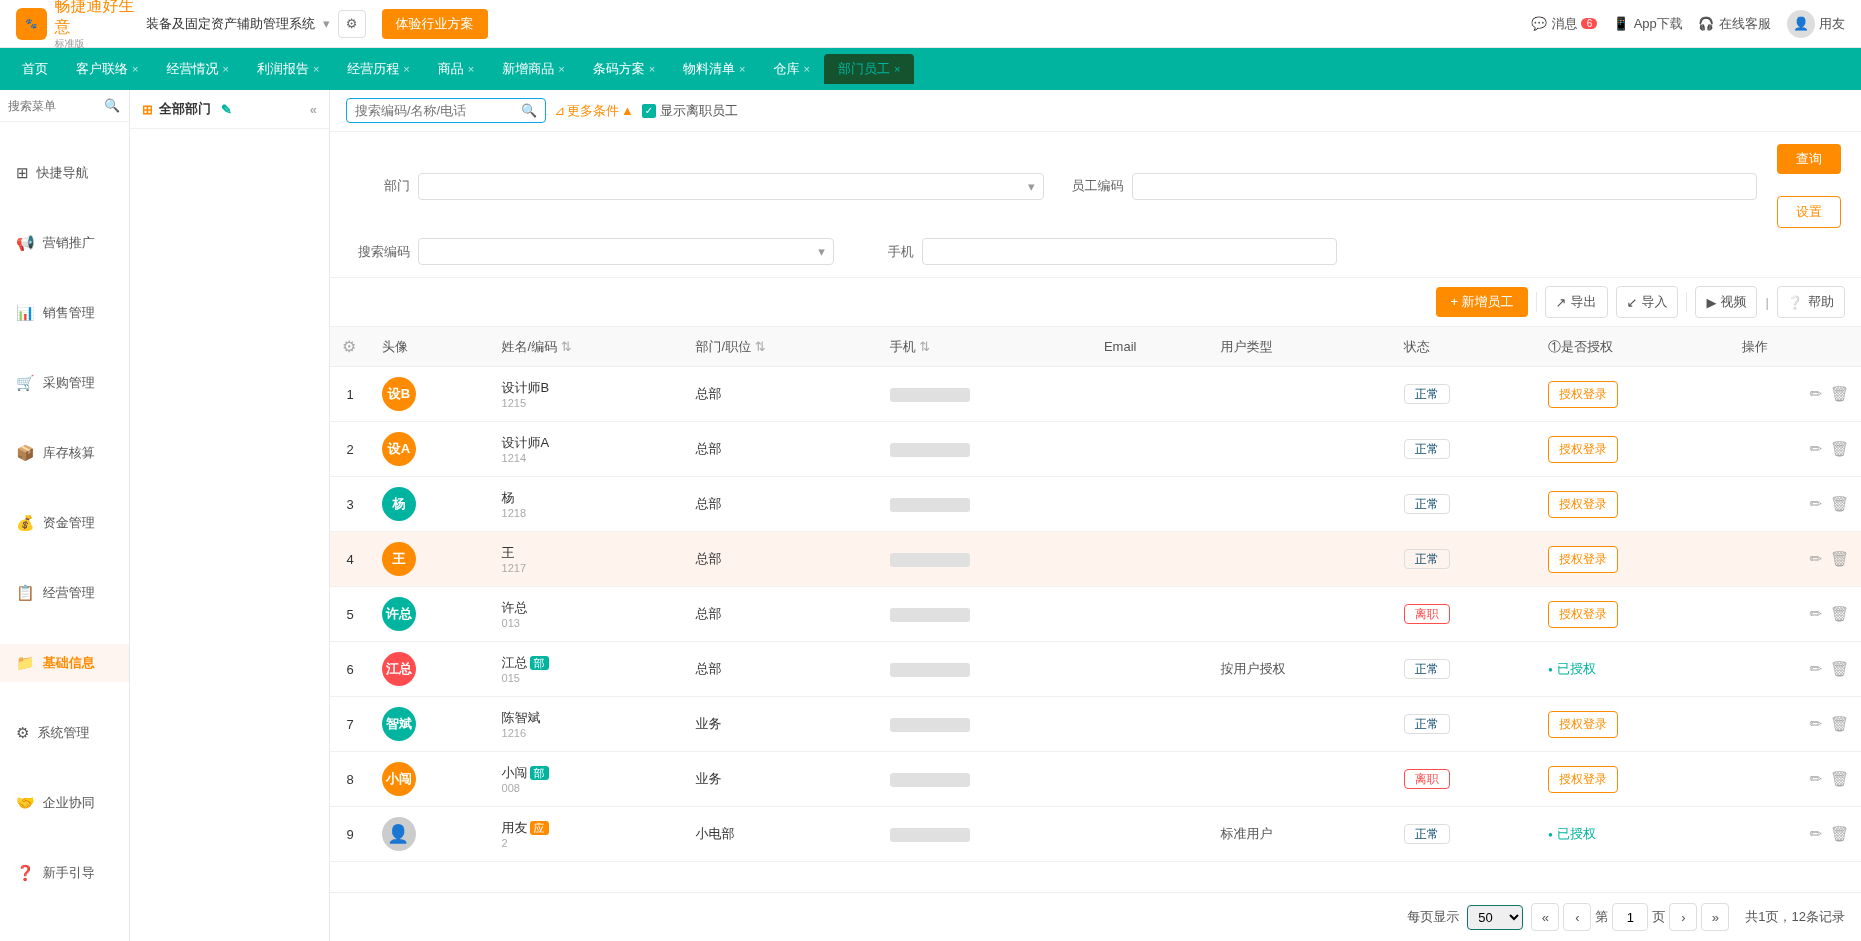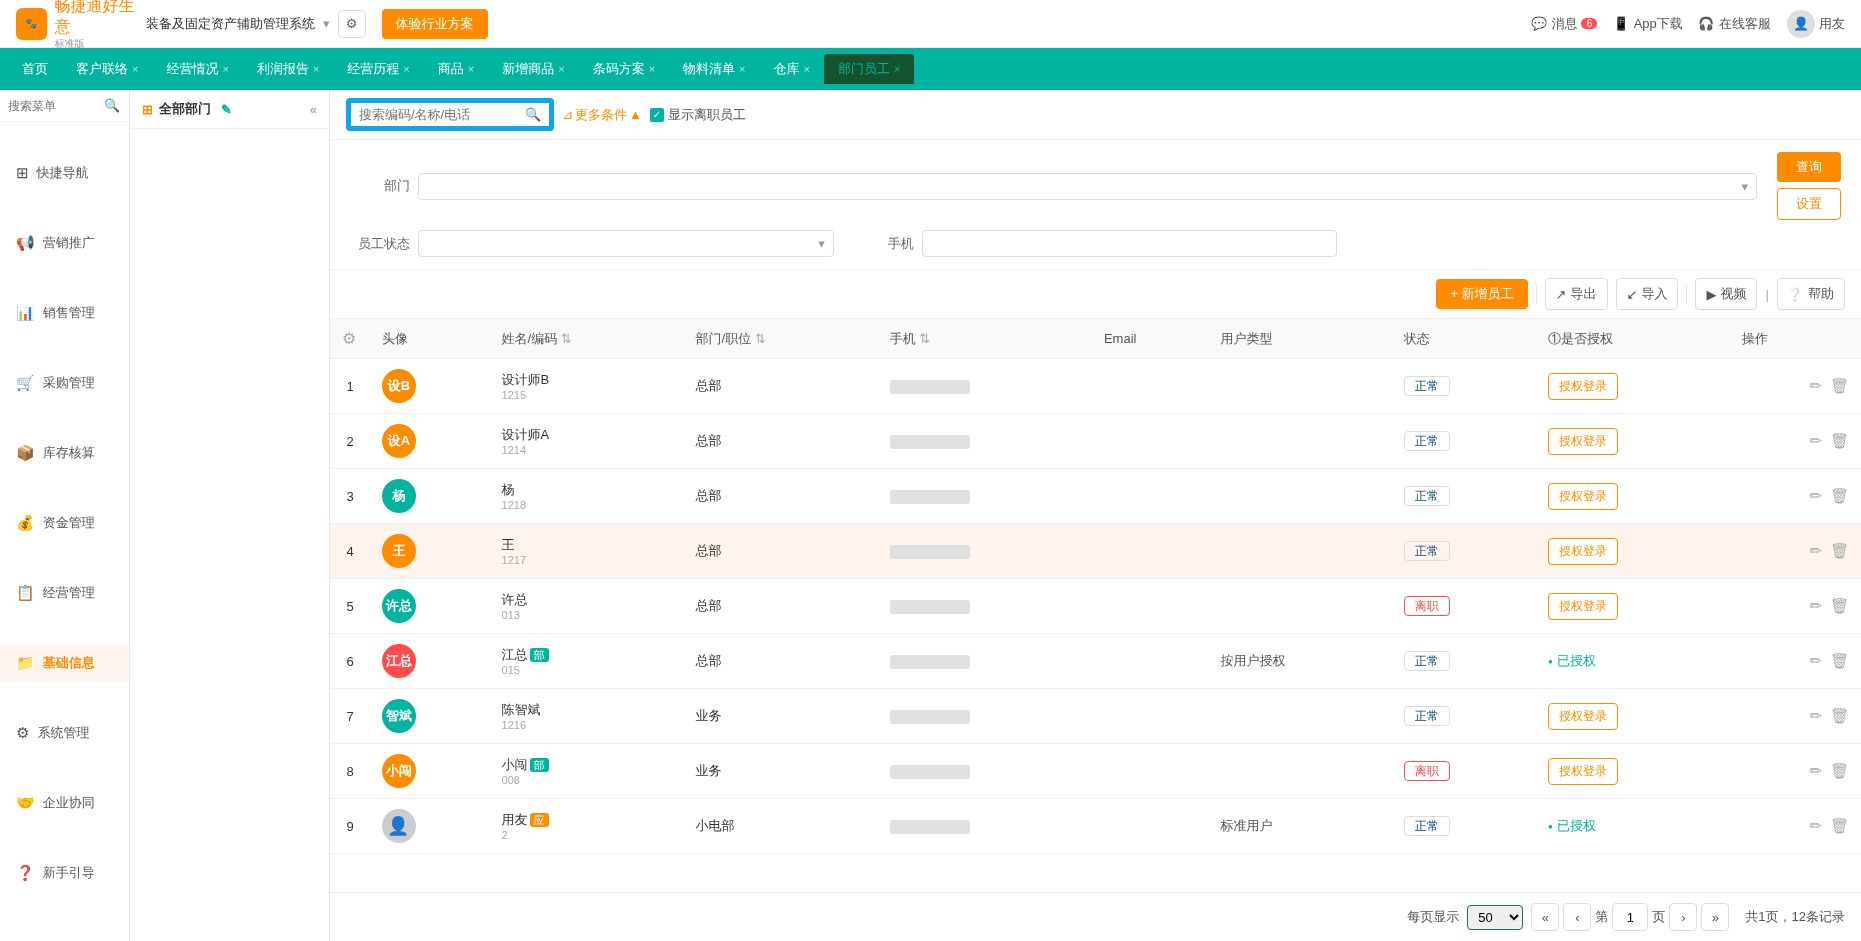--- a/index.html
+++ b/index.html
@@ -137,21 +137,21 @@
 
     
     .filter-bar {
       background: #fff;
       padding: 8px 16px;
       display: flex; align-items: center; gap: 8px;
       border-bottom: 1px solid #f0f0f0;
     }
     .filter-search {
       display: flex; align-items: center; gap: 6px;
-      border: 5px solid #0ea5e9; border-radius: 4px; padding: 4px 8px;
+      border: 1px solid #0ea5e9; border-radius: 4px; padding: 4px 8px;
       background: #fff;
     }
     .filter-search input { border: none; outline: none; font-size: 13px; width: 160px; }
     .more-filter { color: #ff8c00; cursor: pointer; font-size: 13px; display: flex; align-items: center; gap: 2px; }
     .show-resigned { display: flex; align-items: center; gap: 4px; color: #555; font-size: 13px; cursor: pointer; }
     .checkbox-checked { width: 14px; height: 14px; background: #00b4a0; border-radius: 2px; display: flex; align-items: center; justify-content: center; color: #fff; font-size: 10px; }
 
     
     .adv-filter {
       background: #fff;
@@ -160,21 +160,21 @@
     }
     .adv-filter-row { display: flex; align-items: center; gap: 20px; margin-bottom: 10px; }
     .adv-filter-row:last-child { margin-bottom: 0; }
     .adv-field { display: flex; align-items: center; gap: 8px; flex: 1; }
     .adv-field label { white-space: nowrap; color: #666; font-size: 13px; min-width: 60px; text-align: right; }
     .adv-field .field-input {
       flex: 1; border: 1px solid #ddd; border-radius: 4px; padding: 5px 8px; font-size: 13px; outline: none;
       display: flex; align-items: center; justify-content: space-between; cursor: pointer; background: #fff; color: #999;
     }
     .adv-field .field-input input { border: none; outline: none; flex: 1; font-size: 13px; background: transparent; }
-    .adv-filter-btns { display: flex; flex-direction: column; gap: 6px; }
+    .adv-filter-btns { display: flex; flex-direction: column; gap: 22px; }
     .btn-query { background: #ff8c00; color: #fff; border: none; border-radius: 4px; padding: 6px 18px; cursor: pointer; font-size: 13px; }
     .btn-set { background: #fff; color: #ff8c00; border: 1px solid #ff8c00; border-radius: 4px; padding: 6px 18px; cursor: pointer; font-size: 13px; }
 
     
     .toolbar {
       background: #fff;
       padding: 8px 16px;
       display: flex; align-items: center; gap: 8px;
       border-bottom: 1px solid #f0f0f0;
       justify-content: flex-end;
@@ -365,28 +365,34 @@
 
     <div class="adv-filter">
       <div class="adv-filter-row">
         <div class="adv-field">
           <label>部门</label>
           <div class="field-input">
             <span style="color:#ccc;"></span>
             <span>▾</span>
           </div>
         </div>
+        <div class="adv-field">
+          <label>员工编码</label>
+          <div class="field-input">
+            <input type="text" style="">
+          </div>
+        </div>
         <div class="adv-filter-btns">
           <button class="btn-query">查询</button>
           <button class="btn-set">设置</button>
         </div>
       </div>
       <div class="adv-filter-row">
         <div class="adv-field">
-          <label>员工状态</label>
+          <label>搜索编码</label>
           <div class="field-input">
             <span style="color:#ccc;"></span>
             <span>▾</span>
           </div>
         </div>
         <div class="adv-field">
           <label>手机</label>
           <div class="field-input">
             <input type="text" style="">
           </div>

